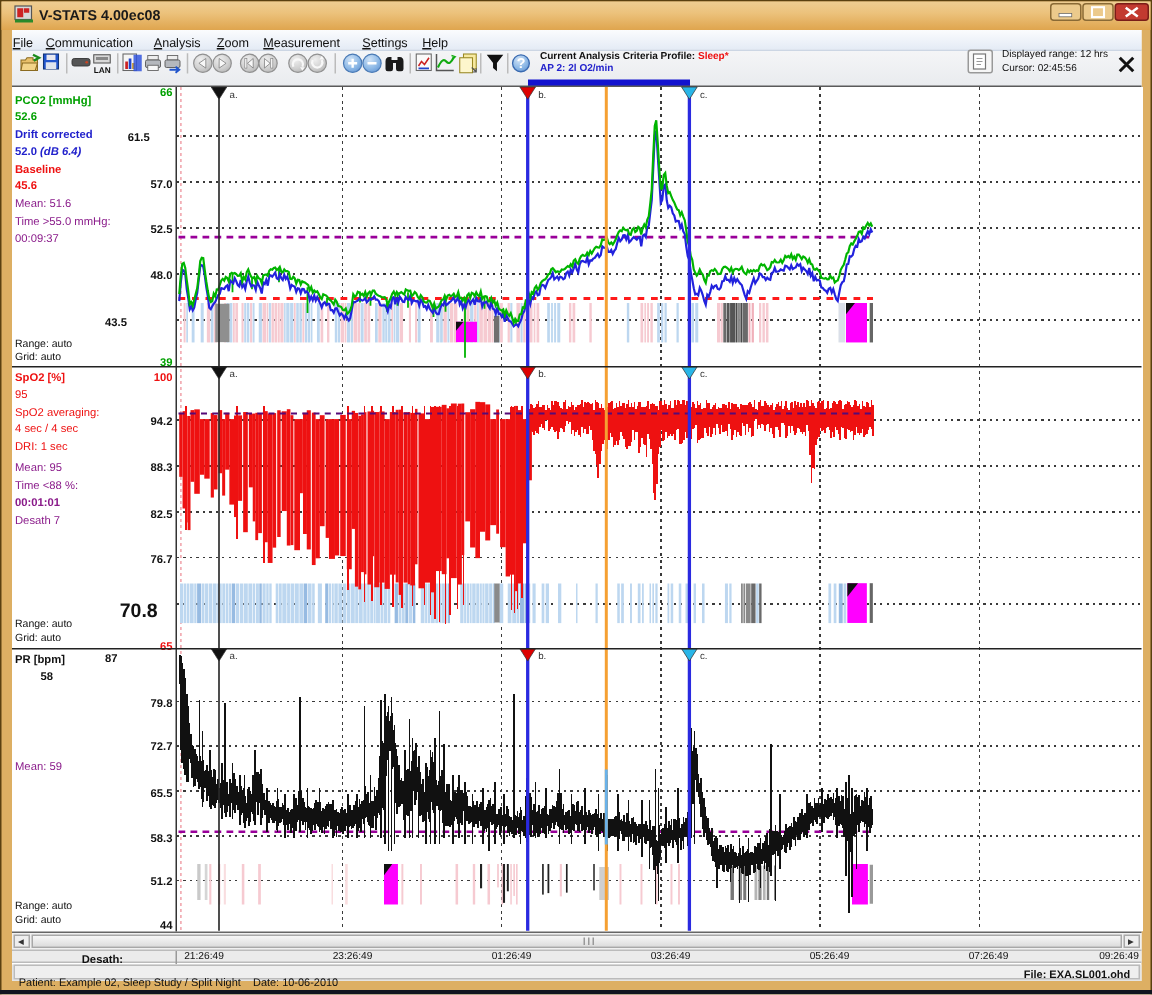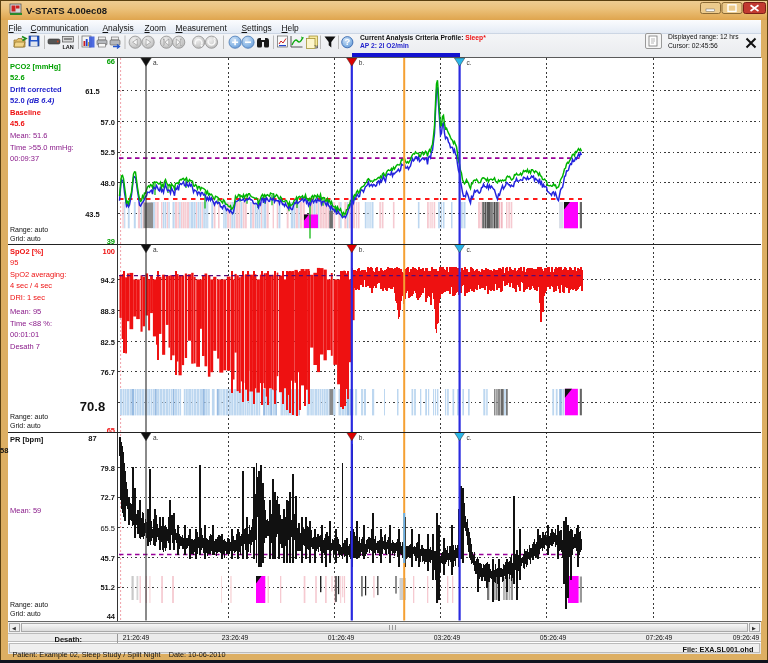--- a/index.html
+++ b/index.html
@@ -595,50 +595,50 @@
 <div class="abs" style="left:10px;top:131px;font-size:7.5px;font-weight:normal;color:#8a1b8a;white-space:nowrap">Mean: 51.6</div>
 <div class="abs" style="left:10px;top:142.5px;font-size:7.5px;font-weight:normal;color:#8a1b8a;white-space:nowrap">Time &gt;55.0 mmHg:</div>
 <div class="abs" style="left:10px;top:154px;font-size:7.5px;font-weight:normal;color:#8a1b8a;white-space:nowrap">00:09:37</div>
 <div class="abs" style="left:10px;top:226px;font-size:7px;font-weight:normal;color:#111;white-space:nowrap">Range: auto</div>
 <div class="abs" style="left:10px;top:235px;font-size:7px;font-weight:normal;color:#111;white-space:nowrap">Grid: auto</div>
 <div class="abs" style="left:70px;top:56.5px;width:45px;text-align:right;font-size:7.5px;font-weight:bold;color:#00a000">66</div>
 <div class="abs" style="left:70px;top:87px;width:45px;text-align:center;font-size:7.5px;font-weight:bold;color:#111">61.5</div>
 <div class="abs" style="left:70px;top:117.6px;width:45px;text-align:right;font-size:7.5px;font-weight:bold;color:#111">57.0</div>
 <div class="abs" style="left:70px;top:148.3px;width:45px;text-align:right;font-size:7.5px;font-weight:bold;color:#111">52.5</div>
 <div class="abs" style="left:70px;top:179px;width:45px;text-align:right;font-size:7.5px;font-weight:bold;color:#111">48.0</div>
-<div class="abs" style="left:70px;top:209.6px;width:45px;text-align:center;font-size:7.5px;font-weight:bold;color:#111">43.5</div>
+<div class="abs" style="left:70px;top:209.6px;width:45px;text-align:left;font-size:7.5px;font-weight:bold;color:#111">43.5</div>
 <div class="abs" style="left:70px;top:236.5px;width:45px;text-align:right;font-size:7.5px;font-weight:bold;color:#00a000">39</div>
 <div class="abs" style="left:10px;top:246.5px;font-size:7.5px;font-weight:bold;color:#ee1111;white-space:nowrap">SpO2 [%]</div>
 <div class="abs" style="left:10px;top:258px;font-size:7.5px;font-weight:normal;color:#ee1111;white-space:nowrap">95</div>
 <div class="abs" style="left:10px;top:269.5px;font-size:7.5px;font-weight:normal;color:#ee1111;white-space:nowrap">SpO2 averaging:</div>
 <div class="abs" style="left:10px;top:281px;font-size:7.5px;font-weight:normal;color:#ee1111;white-space:nowrap">4 sec / 4 sec</div>
 <div class="abs" style="left:10px;top:292.5px;font-size:7.5px;font-weight:normal;color:#ee1111;white-space:nowrap">DRI: 1 sec</div>
 <div class="abs" style="left:10px;top:307px;font-size:7.5px;font-weight:normal;color:#8a1b8a;white-space:nowrap">Mean: 95</div>
 <div class="abs" style="left:10px;top:318.5px;font-size:7.5px;font-weight:normal;color:#8a1b8a;white-space:nowrap">Time &lt;88 %:</div>
-<div class="abs" style="left:10px;top:330px;font-size:7.5px;font-weight:normal;color:#8a1b8a;white-space:nowrap">00:01:01</div>
+<div class="abs" style="left:10px;top:330px;font-size:7.5px;font-weight:bold;color:#8a1b8a;white-space:nowrap">00:01:01</div>
 <div class="abs" style="left:10px;top:341.5px;font-size:7.5px;font-weight:normal;color:#8a1b8a;white-space:nowrap">Desath 7</div>
 <div class="abs" style="left:10px;top:413px;font-size:7px;font-weight:normal;color:#111;white-space:nowrap">Range: auto</div>
 <div class="abs" style="left:10px;top:422px;font-size:7px;font-weight:normal;color:#111;white-space:nowrap">Grid: auto</div>
 <div class="abs" style="left:70px;top:246.5px;width:45px;text-align:right;font-size:7.5px;font-weight:bold;color:#ee1111">100</div>
 <div class="abs" style="left:70px;top:276px;width:45px;text-align:right;font-size:7.5px;font-weight:bold;color:#111">94.2</div>
 <div class="abs" style="left:70px;top:307px;width:45px;text-align:right;font-size:7.5px;font-weight:bold;color:#111">88.3</div>
 <div class="abs" style="left:70px;top:337.5px;width:45px;text-align:right;font-size:7.5px;font-weight:bold;color:#111">82.5</div>
 <div class="abs" style="left:70px;top:368px;width:45px;text-align:right;font-size:7.5px;font-weight:bold;color:#111">76.7</div>
 <div class="abs" style="left:70px;top:398.8px;width:45px;text-align:center;font-size:13px;font-weight:bold;color:#111">70.8</div>
 <div class="abs" style="left:70px;top:425.5px;width:45px;text-align:right;font-size:7.5px;font-weight:bold;color:#ee1111">65</div>
 <div class="abs" style="left:10px;top:434.5px;font-size:7.5px;font-weight:bold;color:#111;white-space:nowrap">PR [bpm]</div>
-<div class="abs" style="left:0;top:446px;font-size:7.5px;font-weight:bold;color:#111;white-space:nowrap">58</div>
+<div class="abs" style="left:27px;top:446px;font-size:7.5px;font-weight:bold;color:#111;white-space:nowrap">58</div>
 <div class="abs" style="left:10px;top:506px;font-size:7.5px;font-weight:normal;color:#8a1b8a;white-space:nowrap">Mean: 59</div>
 <div class="abs" style="left:10px;top:600.5px;font-size:7px;font-weight:normal;color:#111;white-space:nowrap">Range: auto</div>
 <div class="abs" style="left:10px;top:609.5px;font-size:7px;font-weight:normal;color:#111;white-space:nowrap">Grid: auto</div>
-<div class="abs" style="left:70px;top:434px;width:45px;text-align:center;font-size:7.5px;font-weight:bold;color:#111">87</div>
+<div class="abs" style="left:70px;top:434px;width:45px;text-align:left;font-size:7.5px;font-weight:bold;color:#111">87</div>
 <div class="abs" style="left:70px;top:463.8px;width:45px;text-align:right;font-size:7.5px;font-weight:bold;color:#111">79.8</div>
 <div class="abs" style="left:70px;top:493.4px;width:45px;text-align:right;font-size:7.5px;font-weight:bold;color:#111">72.7</div>
-<div class="abs" style="left:70px;top:523.5px;width:45px;text-align:right;font-size:7.5px;font-weight:normal;color:#111">65.5</div>
-<div class="abs" style="left:70px;top:553.6px;width:45px;text-align:right;font-size:7.5px;font-weight:bold;color:#111">45.7</div>
+<div class="abs" style="left:70px;top:523.5px;width:45px;text-align:right;font-size:7.5px;font-weight:bold;color:#111">65.5</div>
+<div class="abs" style="left:70px;top:553.6px;width:45px;text-align:right;font-size:7.5px;font-weight:bold;color:#111">58.3</div>
 <div class="abs" style="left:70px;top:583.2px;width:45px;text-align:right;font-size:7.5px;font-weight:bold;color:#111">51.2</div>
 <div class="abs" style="left:70px;top:611.5px;width:45px;text-align:right;font-size:7.5px;font-weight:bold;color:#111">44</div>
 <div class="abs" style="left:117px;top:57.5px;width:1px;height:563.5px;background:#333"></div>
 <div class="abs" style="left:7.5px;top:243.5px;width:753px;height:1px;background:#222"></div>
 <div class="abs" style="left:7.5px;top:431.5px;width:753px;height:1px;background:#222"></div>
 <div class="abs" style="left:7.5px;top:620.8px;width:753px;height:1px;background:#666"></div>
 
 <div class="abs" style="left:7.5px;top:622px;width:753px;height:10.5px;background:#f0f0f0">
  <div class="abs" style="left:1px;top:0.5px;width:11px;height:9.5px;background:#eee;border:1px solid #a8a8a8;font-size:5px;color:#333;text-align:center;line-height:9px">◀</div>
  <div class="abs" style="right:1px;top:0.5px;width:11px;height:9.5px;background:#eee;border:1px solid #a8a8a8;font-size:5px;color:#333;text-align:center;line-height:9px">▶</div>

